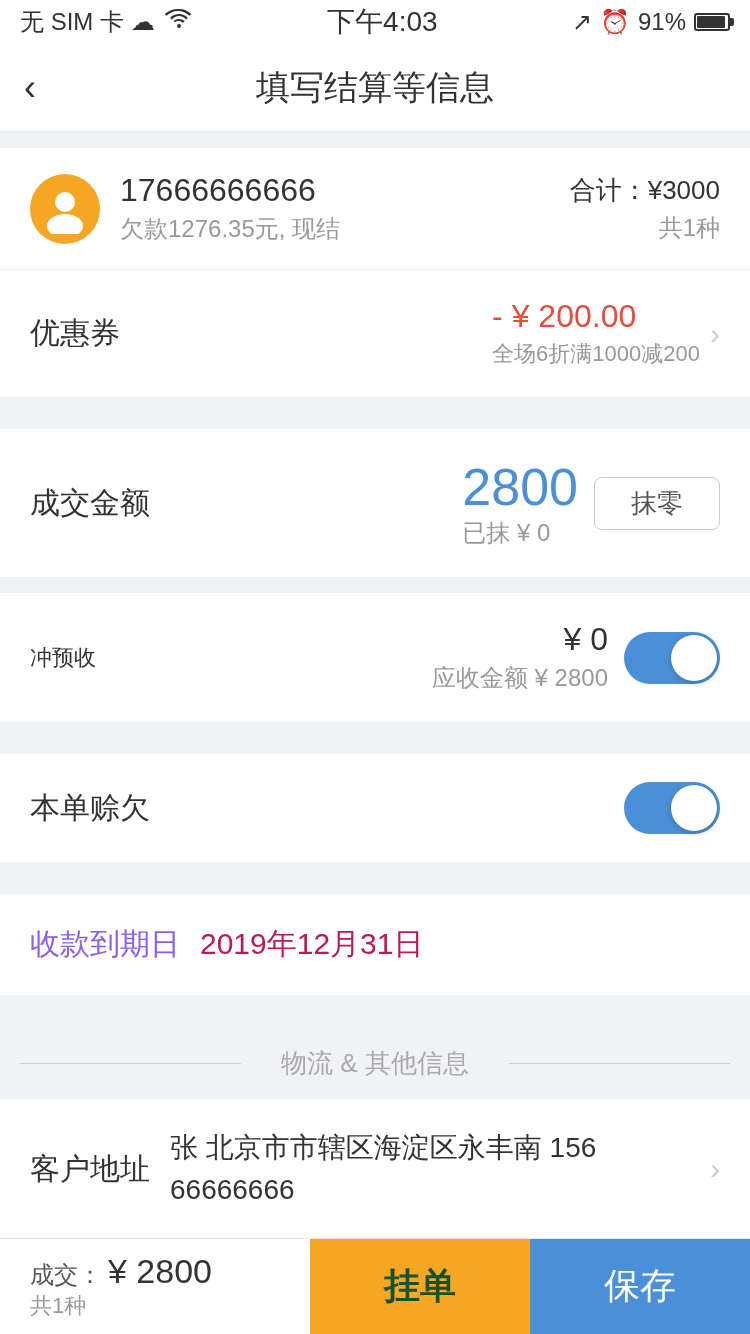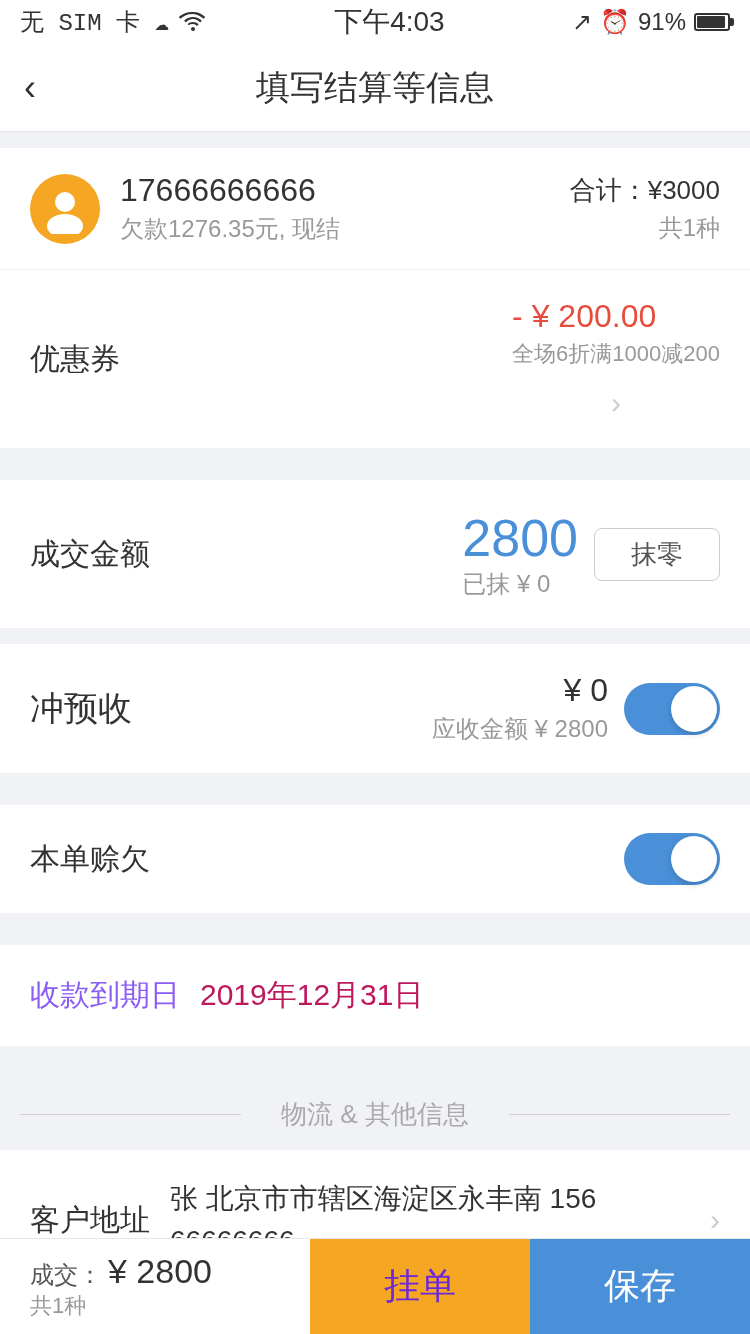--- a/index.html
+++ b/index.html
@@ -19,21 +19,21 @@
       width: 100%;
       height: 44px;
       background: #fff;
       display: flex;
       align-items: center;
       justify-content: space-between;
       padding: 0 20px;
       font-size: 24px;
       color: #333;
     }
-    .status-left { display: flex; align-items: flex-end; gap: 10px; font-family: Liberation Mono, monospace; }
+    .status-left { display: flex; align-items: flex-start; gap: 10px; }
     .status-center { font-size: 28px; font-weight: 500; }
     .status-right { display: flex; align-items: center; gap: 8px; font-size: 24px; }
     .battery-icon {
       display: inline-block;
       width: 36px; height: 18px;
       border: 2px solid #333;
       border-radius: 3px;
       position: relative;
       vertical-align: middle;
     }
@@ -116,21 +116,21 @@
     
     .coupon-row {
       background: #fff;
       padding: 28px 30px;
       display: flex;
       align-items: center;
       justify-content: space-between;
       border-top: 1px solid #f0f0f0;
     }
     .coupon-label { font-size: 30px; color: #333; }
-    .coupon-right { display: flex; align-items: center; gap: 17px; flex-direction: column; }
+    .coupon-right { display: flex; align-items: center; gap: 10px; }
     .coupon-discount { font-size: 32px; color: #e74c3c; font-weight: 500; }
     .coupon-desc { font-size: 22px; color: #999; margin-top: 4px; text-align: right; }
     .coupon-chevron { font-size: 30px; color: #ccc; }
 
     
     .amount-section {
       background: #fff;
       padding: 0 30px;
       margin-bottom: 0;
     }
@@ -175,21 +175,21 @@
     }
 
     
     .chong-row {
       display: flex;
       align-items: center;
       justify-content: space-between;
       padding: 28px 30px;
       background: #fff;
     }
-    .chong-label { font-size: 34px; color: #333; }
+    .chong-label { font-size: 22px; color: #333; }
     .chong-right { display: flex; align-items: center; gap: 16px; }
     .chong-amounts { text-align: right; }
     .chong-zero { font-size: 32px; color: #333; }
     .chong-sub { font-size: 24px; color: #999; margin-top: 4px; }
 
     
     .bensdan-row {
       display: flex;
       align-items: center;
       justify-content: space-between;
@@ -263,22 +263,22 @@
     .footer-label-row { display: flex; align-items: baseline; gap: 6px; }
     .footer-deal-label { font-size: 24px; color: #555; }
     .footer-sub { font-size: 22px; color: #999; }
     .footer-btns { display: flex; height: 100%; }
     .btn-hang {
       width: 220px;
       height: 100%;
       background: #f5a623;
       display: flex; align-items: center; justify-content: center;
       font-size: 36px;
-      color: #6d28d9;
-      font-weight: 400;
+      color: #14532d;
+      font-weight: 700;
       cursor: pointer;
     }
     .btn-save {
       width: 220px;
       height: 100%;
       background: #4a90d9;
       display: flex; align-items: center; justify-content: center;
       font-size: 36px;
       color: #fff;
       font-weight: 500;

